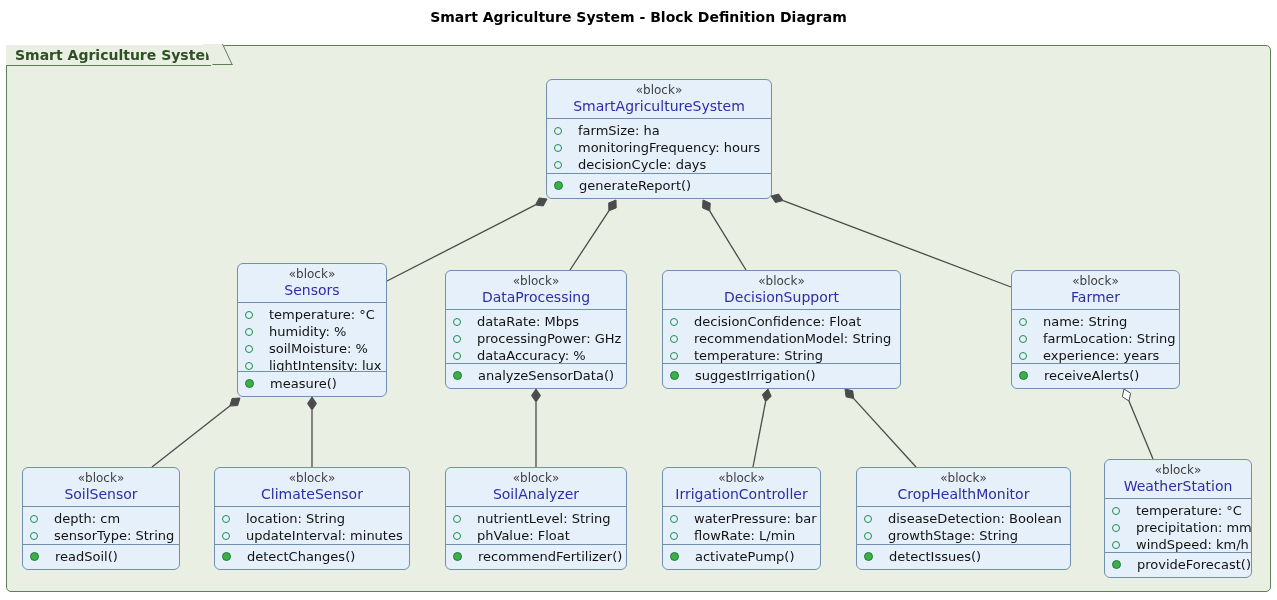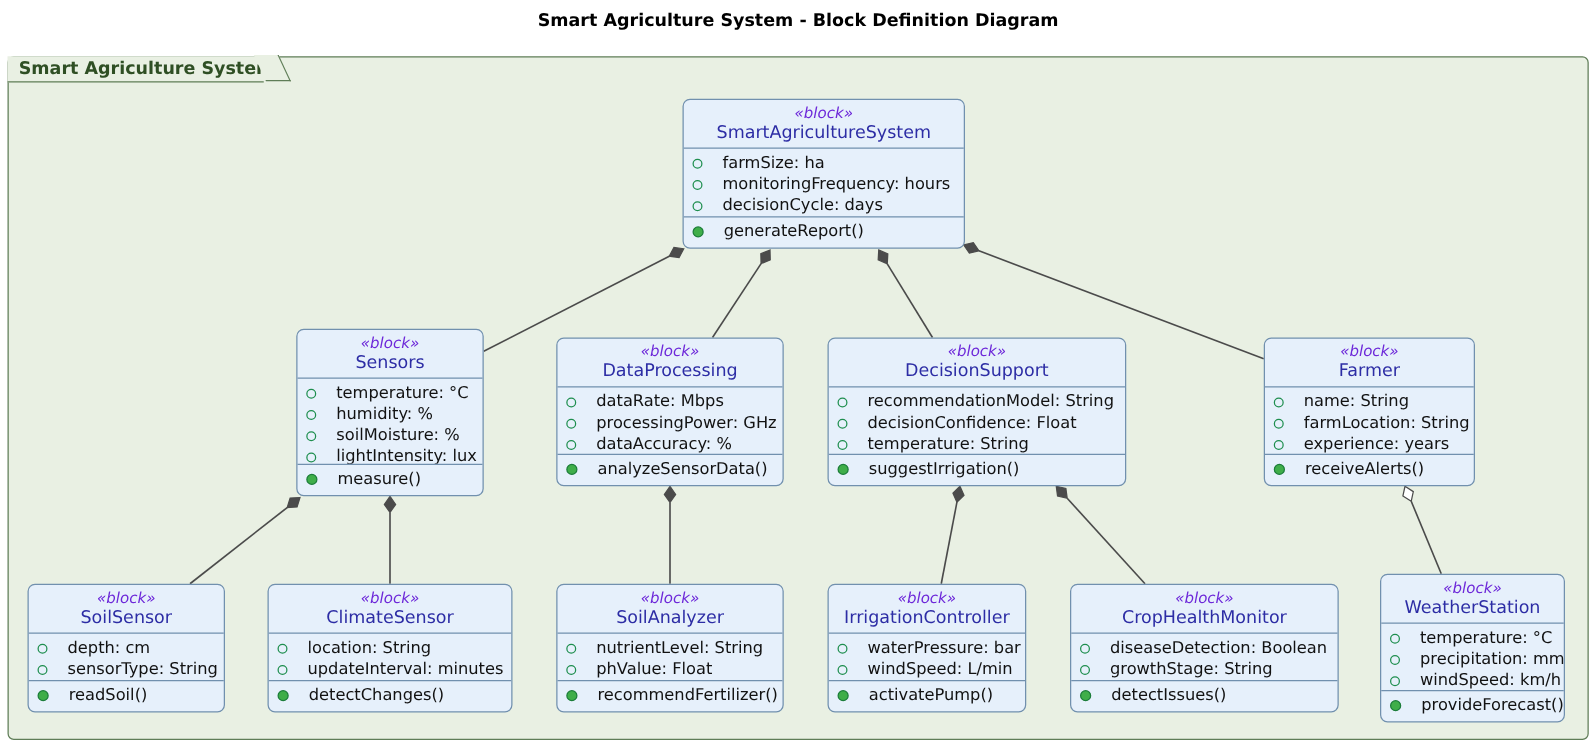--- a/index.html
+++ b/index.html
@@ -35,21 +35,21 @@
     transform:skewX(25deg); transform-origin:0 0;
   }
   #edge-layer{position:absolute; left:0; top:0; z-index:3;}
   #blocks-layer{position:absolute; left:0; top:0; width:100%; height:100%; z-index:4;}
   .block{
     position:absolute; box-sizing:border-box; display:flex; flex-direction:column;
     background:var(--block-fill); border:1px solid var(--block-border); border-radius:6px;
     font-size:13px;
   }
   .blk-header{text-align:center; padding:3px 6px;}
-  .blk-stereotype{font-style:italic; font-size:12px; line-height:14px; color:#6d28d9;}
+  .blk-stereotype{font-size:12px; line-height:14px; color:#404040;}
   .blk-name{font-size:14px; line-height:18px; color:var(--block-name);}
   .blk-attrs{border-top:1px solid var(--block-border); padding:3px 0; flex:1; overflow:hidden;}
   .blk-ops{border-top:1px solid var(--block-border); padding:3px 0 4px; overflow:hidden;}
   .row{display:flex; align-items:center; gap:16px; padding:0 8px 0 7px; line-height:17px; white-space:nowrap;}
   .dot{flex:0 0 auto; border-radius:50%;}
   .dot.hollow{width:6px; height:6px; border:1.5px solid var(--attr-icon); background:transparent;}
   .dot.filled{width:7px; height:7px; border:1px solid #1c7d3a; background:var(--op-icon);}
 </style>
 </head>
 <body>
@@ -164,28 +164,28 @@
         </div>
       </div>
       <div class="block" style="left: 662px; top: 270px; width: 239px; height: 119px;">
         <div class="blk-header">
           <div class="blk-stereotype">«block»</div>
           <div class="blk-name">DecisionSupport</div>
         </div>
         <div class="blk-attrs">
           <div class="row">
             <span class="dot hollow"></span>
+            <span>decisionConfidence: Float</span>
+          </div>
+          <div class="row">
+            <span class="dot hollow"></span>
             <span>recommendationModel: String</span>
           </div>
           <div class="row">
             <span class="dot hollow"></span>
-            <span>decisionConfidence: Float</span>
-          </div>
-          <div class="row">
-            <span class="dot hollow"></span>
             <span>temperature: String</span>
           </div>
         </div>
         <div class="blk-ops">
           <div class="row">
             <span class="dot filled"></span>
             <span>suggestIrrigation()</span>
           </div>
         </div>
       </div>
@@ -286,21 +286,21 @@
           <div class="blk-stereotype">«block»</div>
           <div class="blk-name">IrrigationController</div>
         </div>
         <div class="blk-attrs">
           <div class="row">
             <span class="dot hollow"></span>
             <span>waterPressure: bar</span>
           </div>
           <div class="row">
             <span class="dot hollow"></span>
-            <span>windSpeed: L/min</span>
+            <span>flowRate: L/min</span>
           </div>
         </div>
         <div class="blk-ops">
           <div class="row">
             <span class="dot filled"></span>
             <span>activatePump()</span>
           </div>
         </div>
       </div>
       <div class="block" style="left: 856px; top: 467px; width: 215px; height: 103px;">

